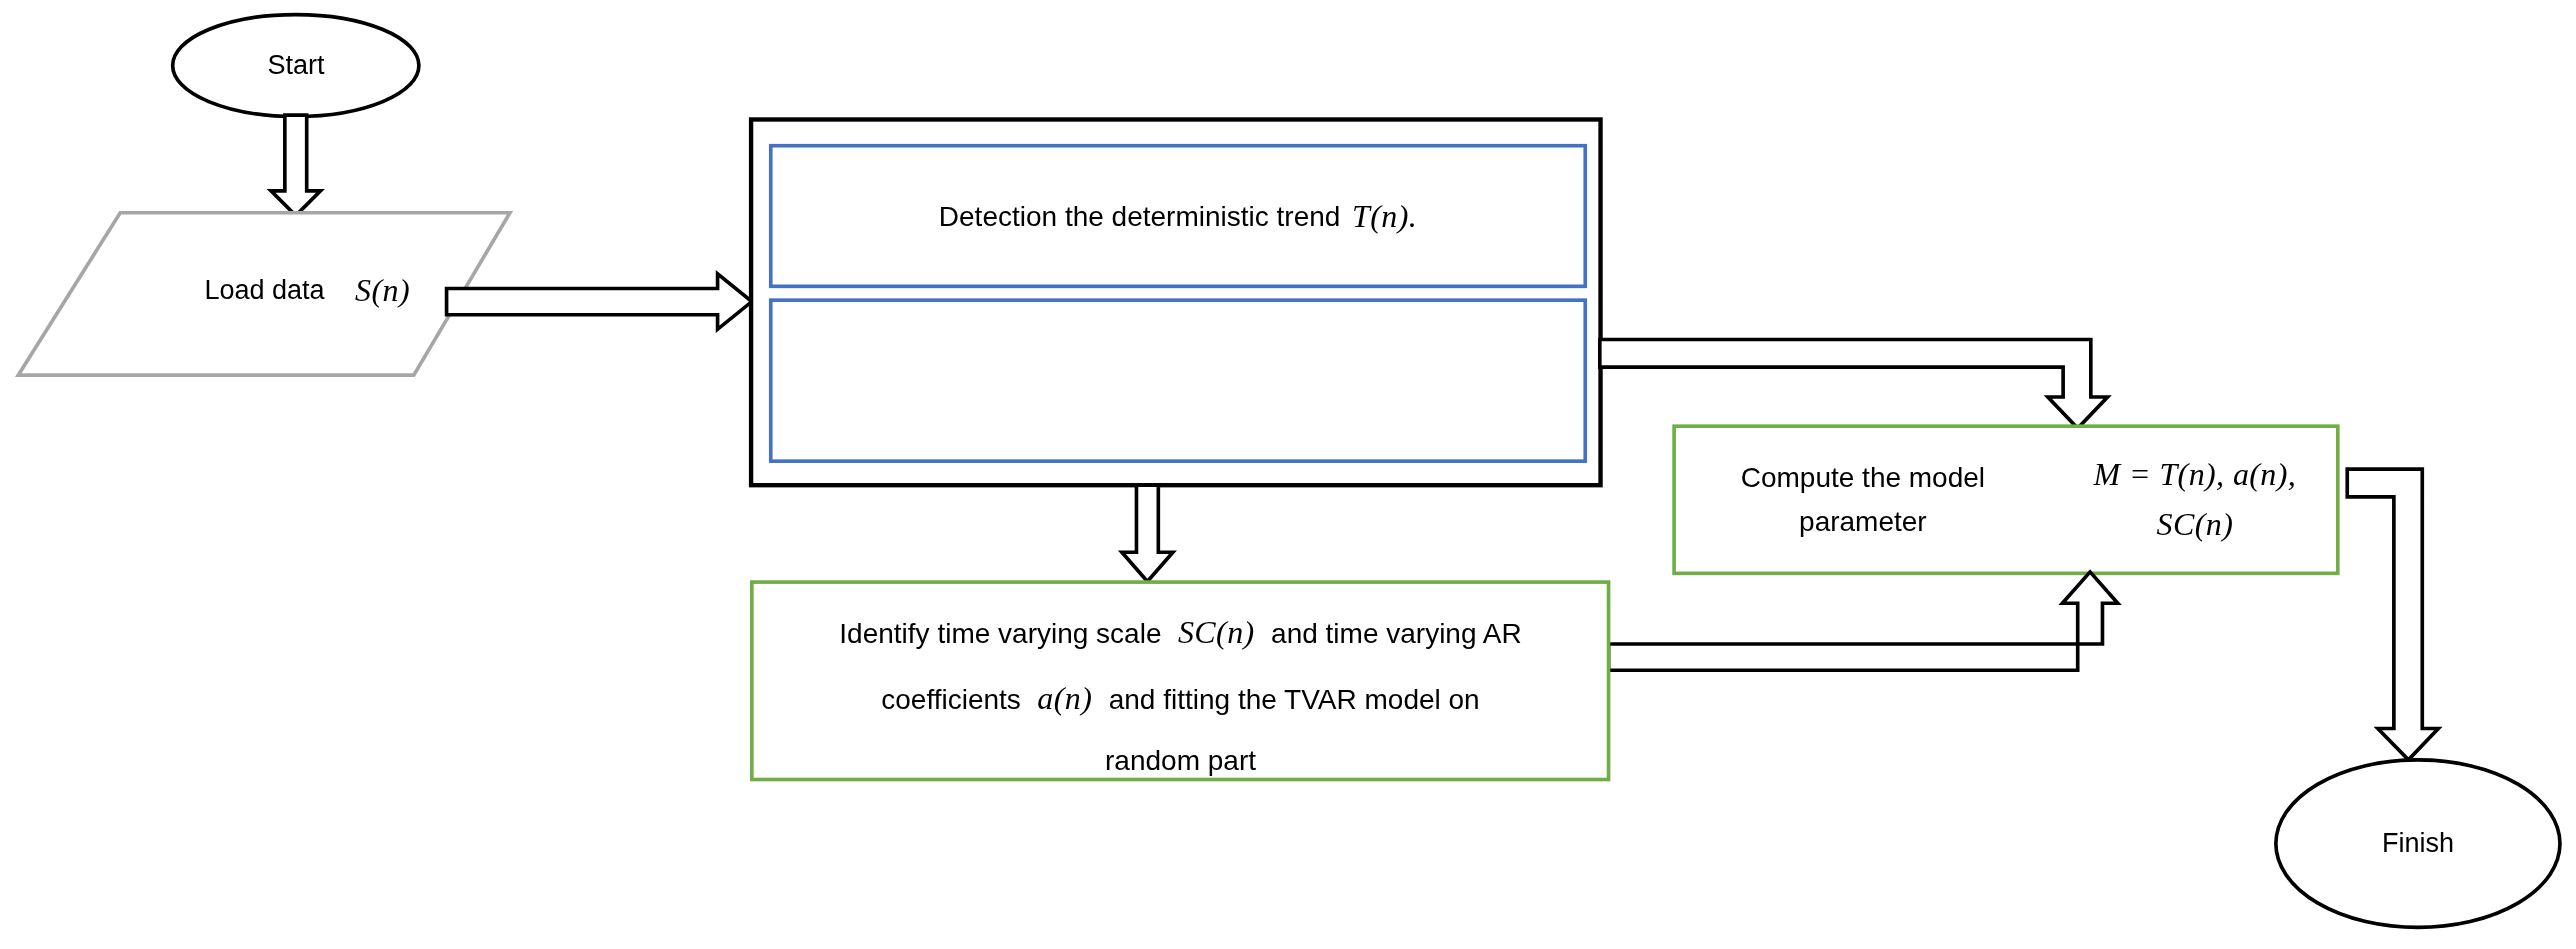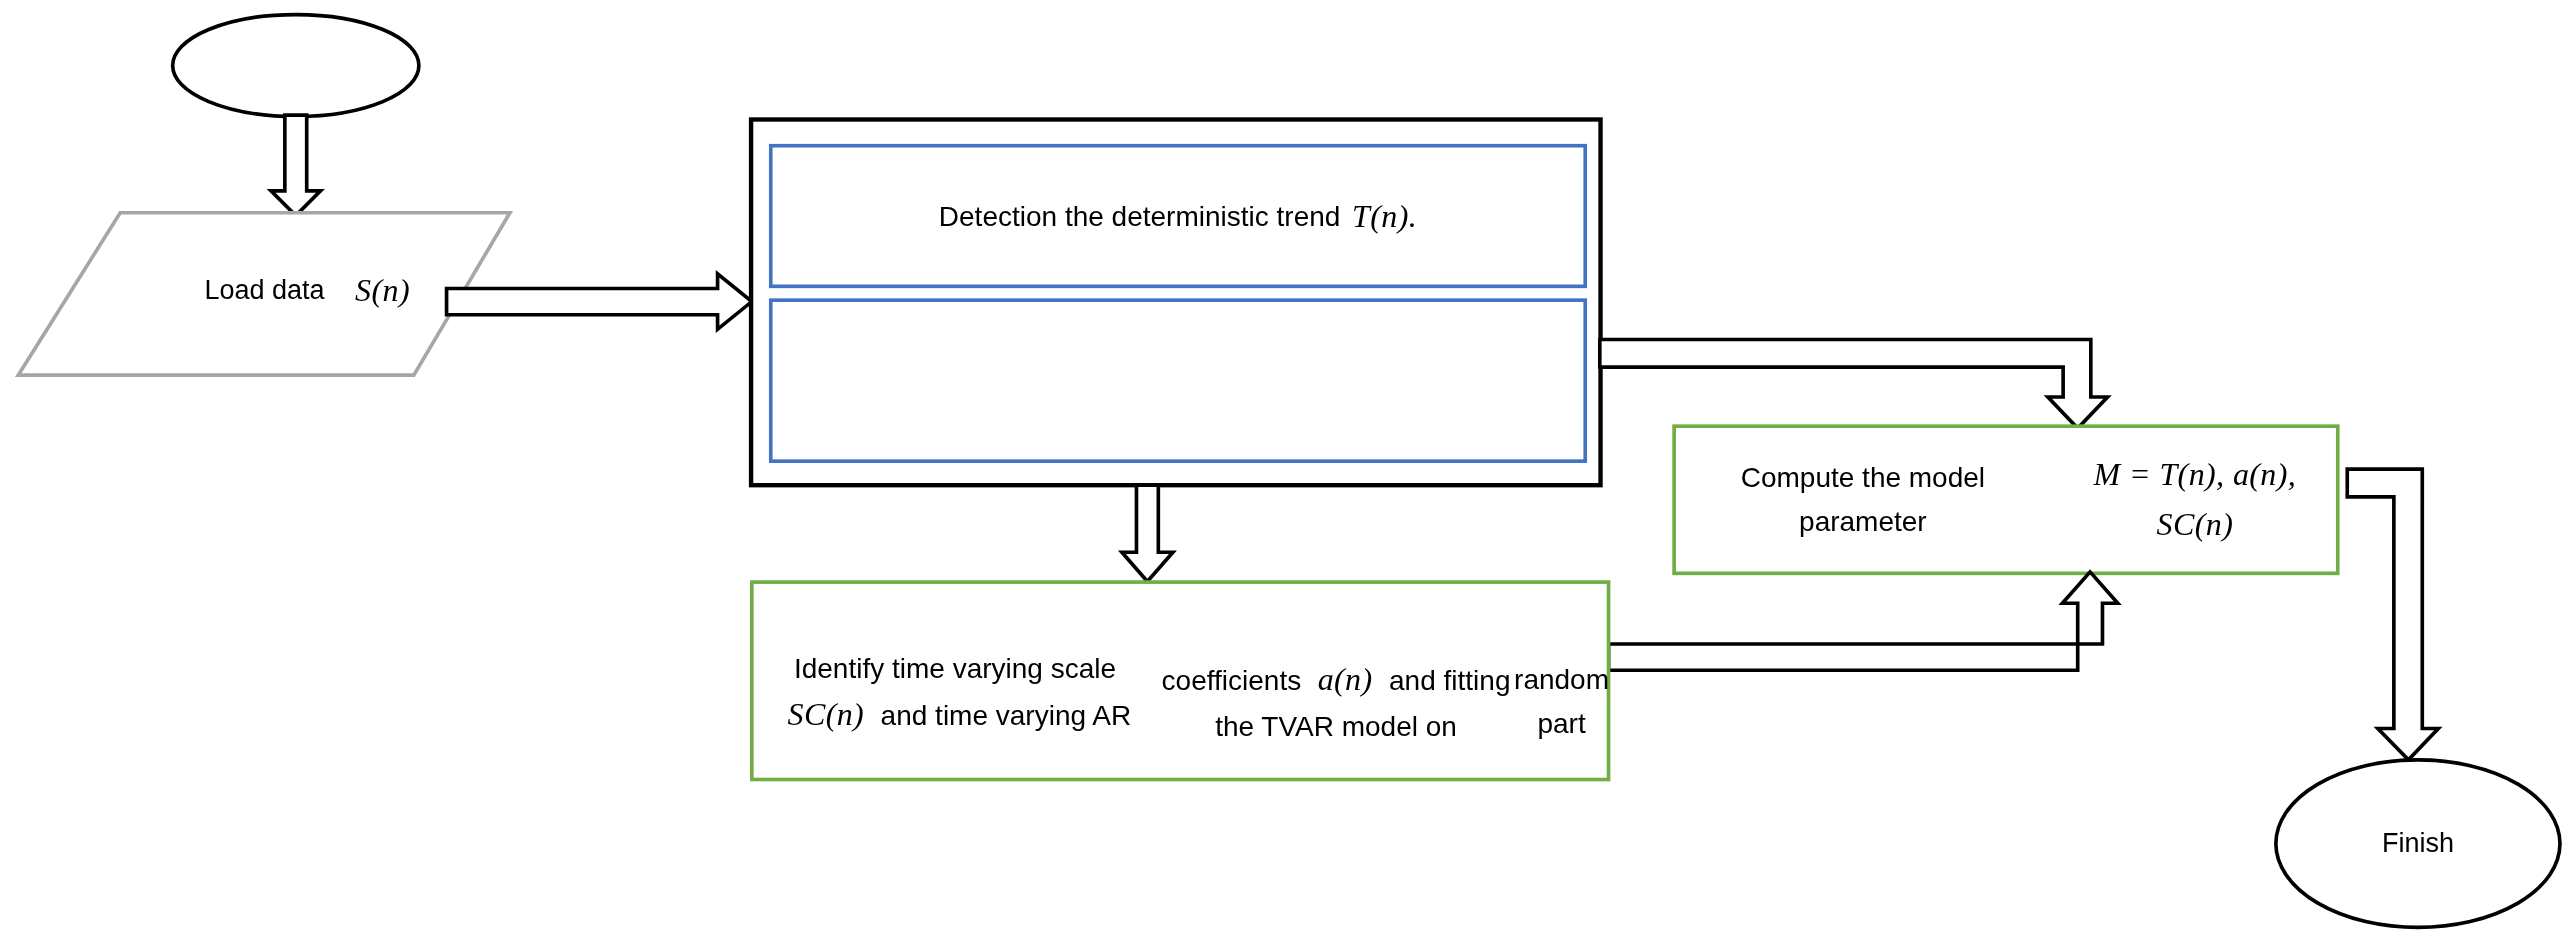--- a/index.html
+++ b/index.html
@@ -76,37 +76,38 @@
 
     <polygon points="2208,884 2886,884 2886,828 2907,828 2869,785 2831,828 2852,828 2852,920 2208,920" fill="#ffffff" stroke="#000000" stroke-width="5" stroke-linejoin="miter"></polygon>
 
     <rect x="1032" y="799" width="1176" height="271" fill="#ffffff" stroke="#70ad47" stroke-width="5"></rect>
 
     <polygon points="3222,644 3325,644 3325,1000 3347,1000 3306,1043 3264,1000 3286,1000 3286,682 3222,682" fill="#ffffff" stroke="#000000" stroke-width="5" stroke-linejoin="miter"></polygon>
 
     <ellipse cx="3319" cy="1158" rx="195" ry="115" fill="#ffffff" stroke="#000000" stroke-width="5"></ellipse>
   </svg>
 
+  <div class="node-label lbl-terminator" style="left:173px; top:14.6px; width:246px; height:102px;">Start</div>
 
   <div class="node-label lbl-io" style="left:66px; top:251px; width:397px; height:80px;">
     <span class="stack">
       <span class="txt-line">Load data</span>
     </span>
   </div>
   <div class="node-label" style="left:288px; top:251px; width:189px; height:80px;">
     <span class="math">S(n)</span>
   </div>
 
   <div class="node-label lbl-proc" style="left:771px; top:146px; width:814px; height:141px;">
     <span>Detection the deterministic trend</span>
     <span class="math" style="margin-left:11.7px;">T(n).</span>
   </div>
 
 
-  <div class="node-label lbl-proc" style="left:752px; top:582px; width:857px; height:197px; flex-direction:row; justify-content:flex-start; padding-top:26px; box-sizing:border-box;">
+  <div class="node-label lbl-proc" style="left:752px; top:582px; width:857px; height:197px; flex-direction:column; justify-content:flex-start; padding-top:26px; box-sizing:border-box;">
     <span class="txt-line">
       <span>Identify time varying scale</span>
       <span class="math" style="margin:0 8.7px;">SC(n)</span>
       <span>and time varying AR</span>
     </span>
     <span class="txt-line" style="margin-top:16px;">
       <span>coefficients</span>
       <span class="math" style="margin:0 8.7px;">a(n)</span>
       <span>and fitting the TVAR model on</span>
     </span>

